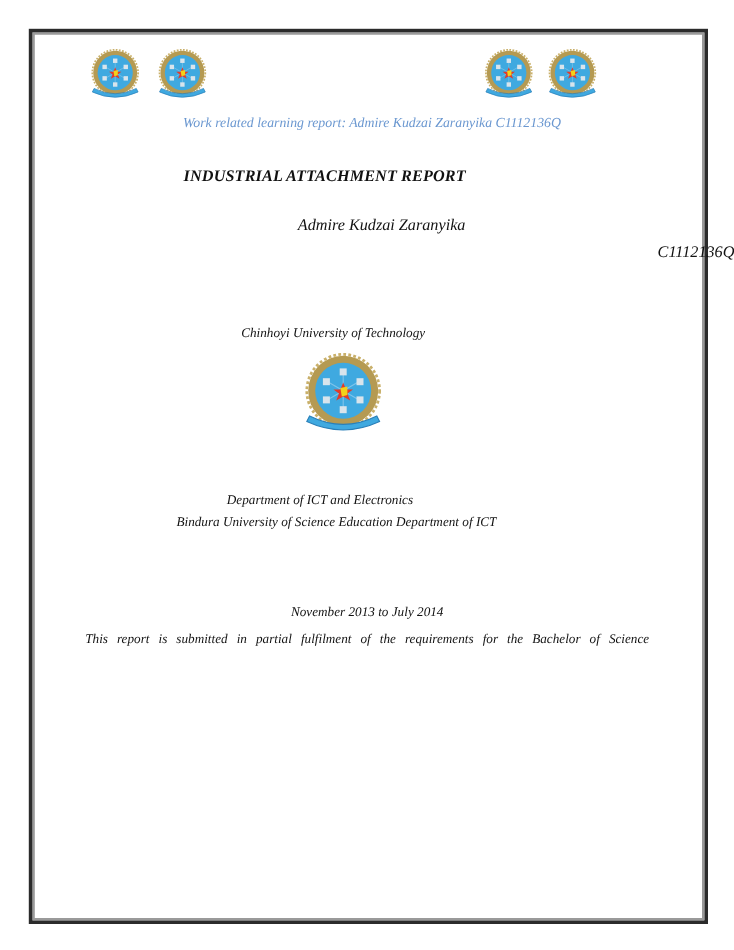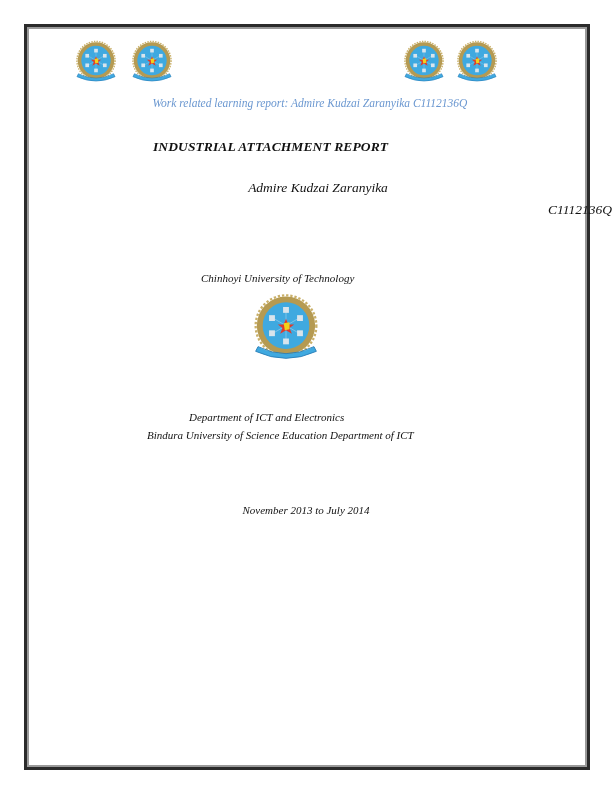--- a/index.html
+++ b/index.html
@@ -81,13 +81,14 @@
 <svg class="logo" style="left:250px;top:293px" width="72" height="70" viewBox="0 0 60 60">
     <use href="#seal"></use>
   </svg>
 <div class="text dept">Department of ICT and Electronics</div>
 
 <div class="text bindura">Bindura University of Science Education Department of ICT</div>
 
 <div class="text dates">November 2013 to July 2014</div>
 
 <div class="text para">
+  <span class="l1">This report is submitted in partial fulfilment of the requirements for the Bachelor of Science</span>
 </div>
 
 </body></html>

